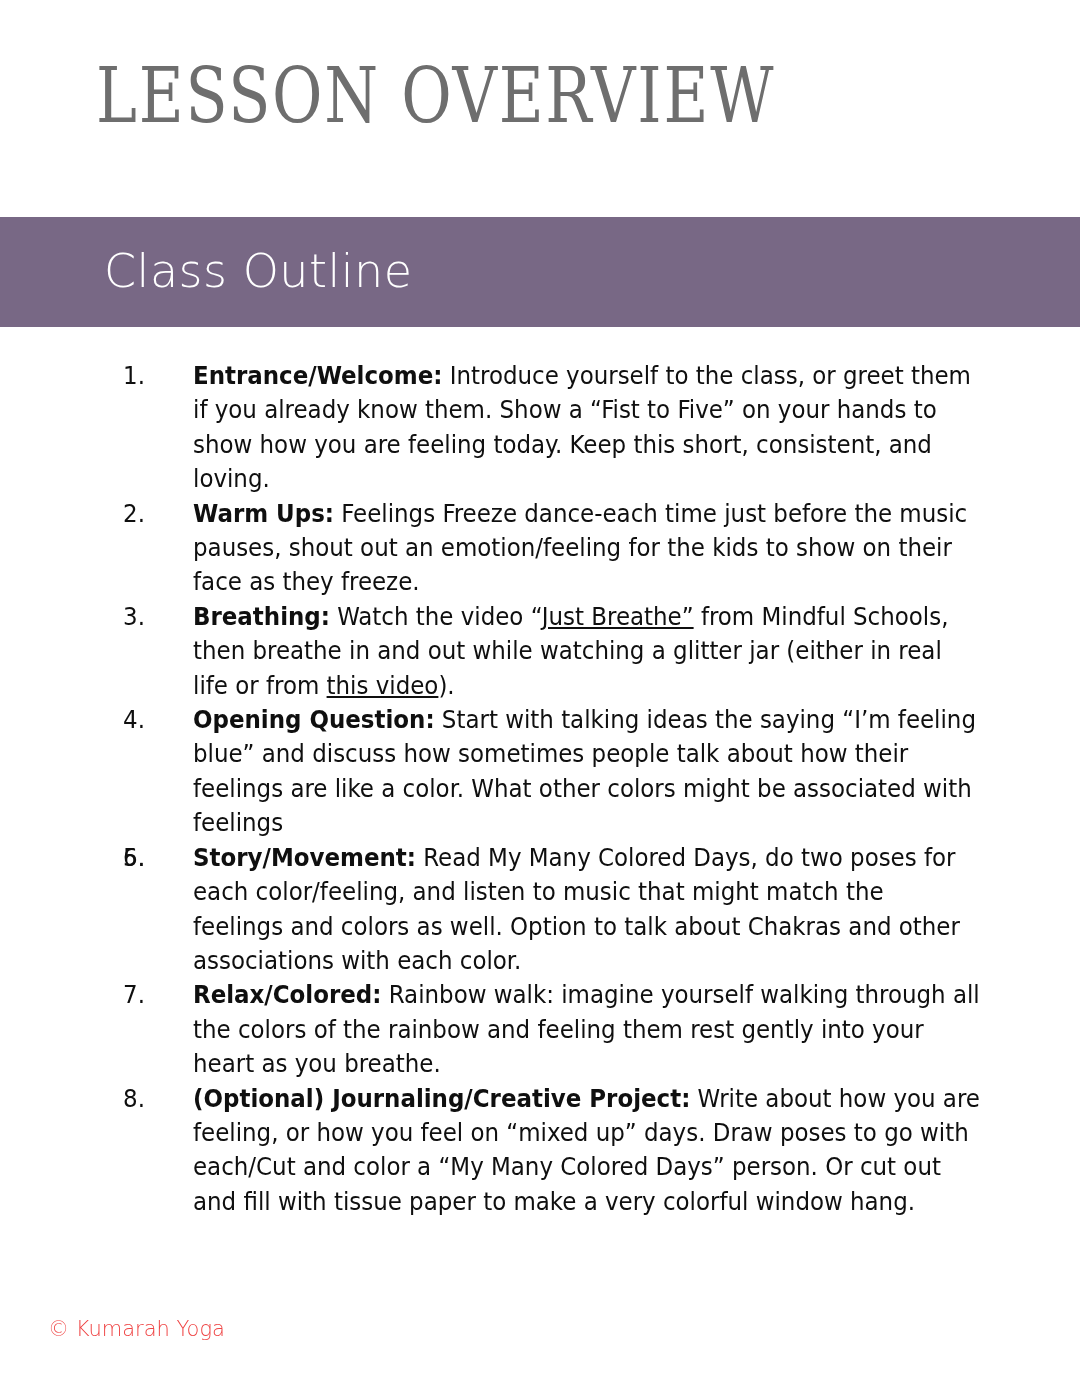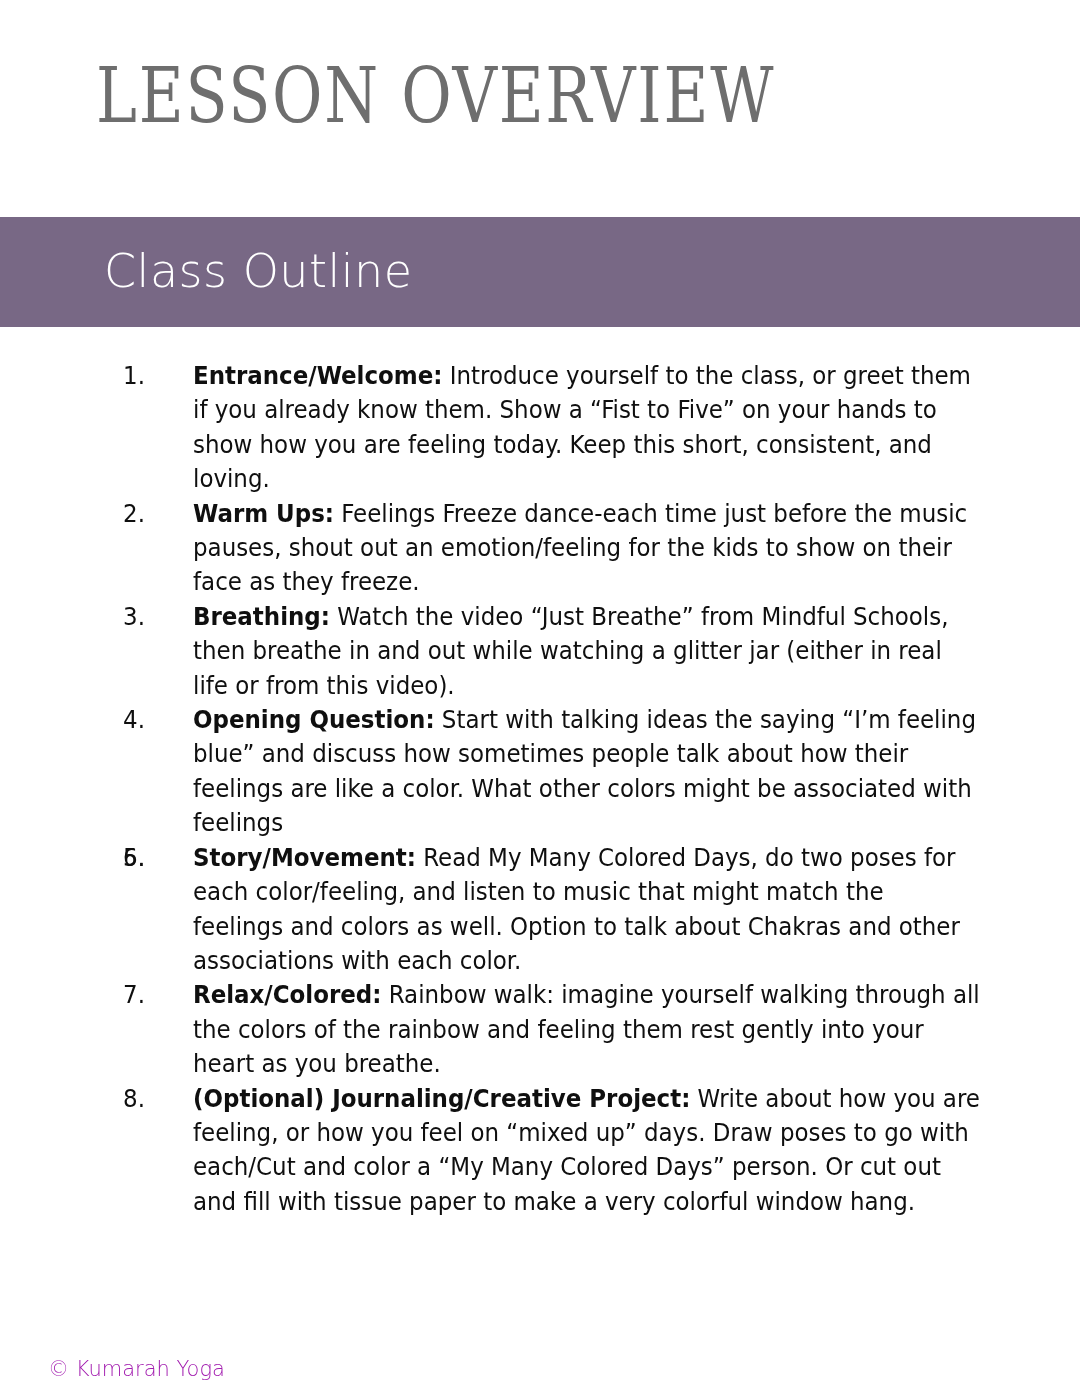--- a/index.html
+++ b/index.html
@@ -91,36 +91,36 @@
   }
   .outline-text {
     display: block;
     margin-left: 44px;
   }
   .outline-text b,
   .outline-label {
     font-weight: 700;
   }
   .outline-link {
+    text-decoration: underline;
     text-underline-offset: 2px;
     color: #0f0f0f;
   }
 
   
   .footer-credit {
     position: absolute;
     left: 48px;
     top: 1316px;
     font-family: "DejaVu Sans", "Liberation Sans", sans-serif;
     font-weight: 300;
     font-size: 21px;
     line-height: 26px;
-    color: #a21caf;
+    color: #ef4444;
     white-space: nowrap;
-    margin-top: 40px;
   }
 </style>
 </head>
 <body>
 
 <div class="page-title">LESSON OVERVIEW</div>
 
 <div class="section-banner">
   <div class="section-banner-label">Class Outline</div>
 </div>

